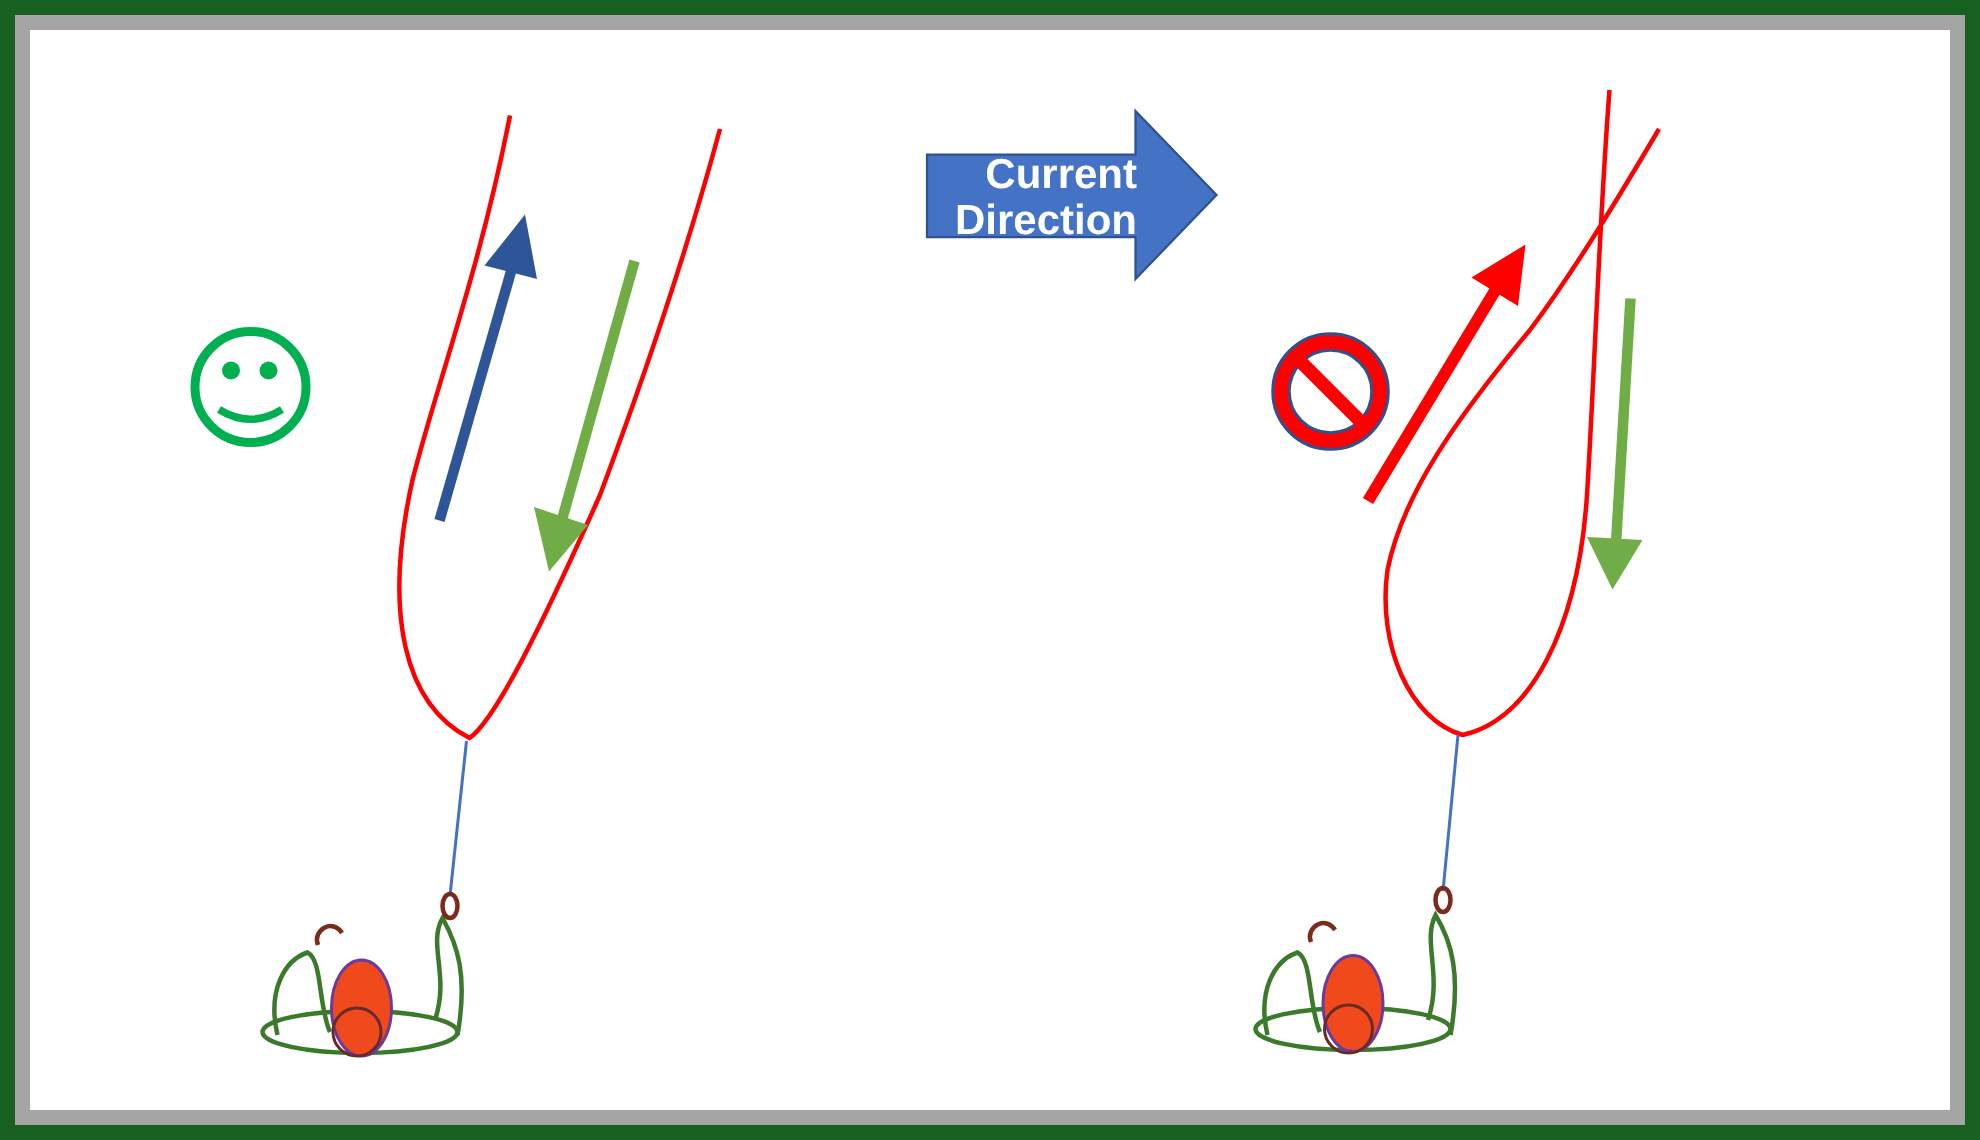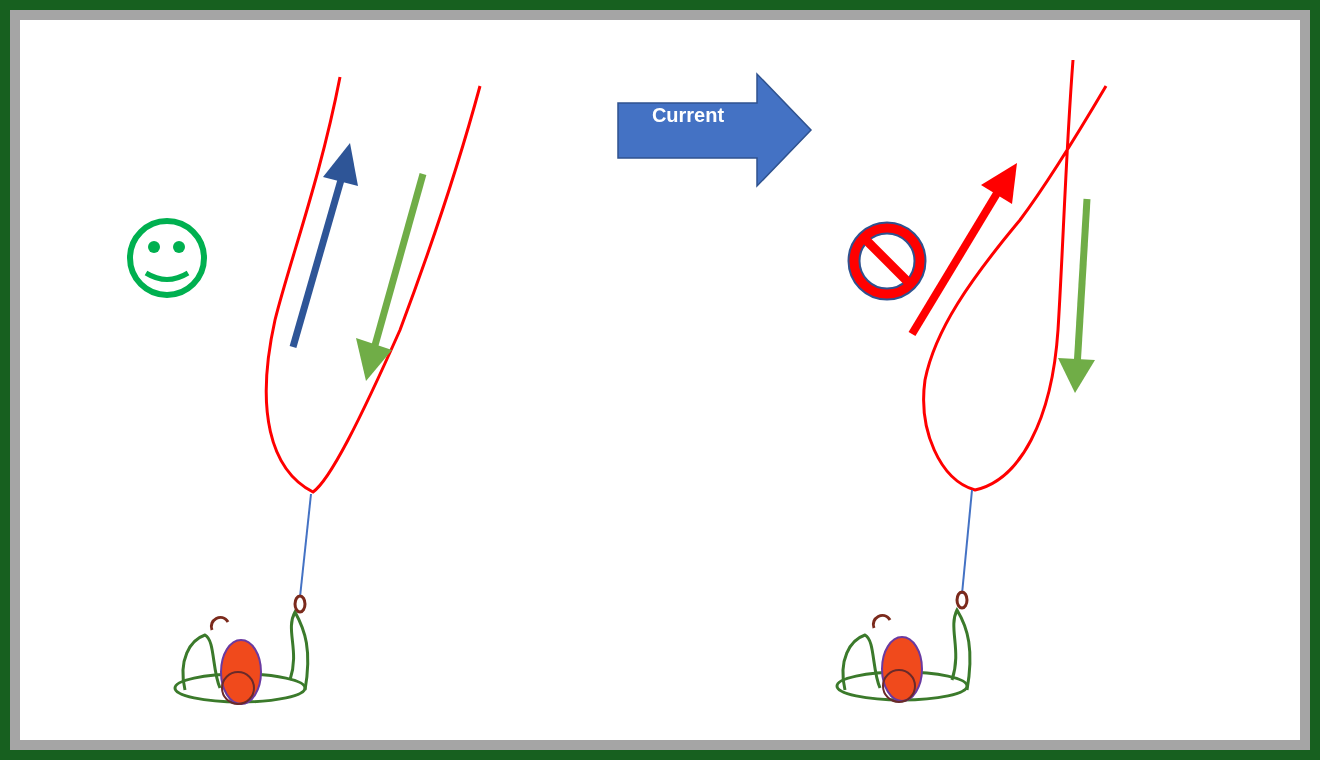--- a/index.html
+++ b/index.html
@@ -1,20 +1,20 @@
 <!DOCTYPE html>
 <html><head>
 <meta charset="utf-8">
 <style>
   html, body { margin:0; padding:0; }
   body { width:1320px; height:760px; background:#17601f; position:relative; overflow:hidden; font-family:"Liberation Sans", sans-serif; }
   .frame { position:absolute; left:10px; top:10px; width:1300px; height:740px; background:#a5a5a5; }
   .canvas { position:absolute; left:20px; top:20px; width:1280px; height:720px; background:#ffffff; }
   svg { position:absolute; left:0; top:0; }
-  .callout-text { position:absolute; left:618px; top:100px; width:140px; text-align:center; color:#ffffff; font-weight:bold; font-size:20px; line-height:31px; }
+  .callout-text { position:absolute; left:618px; top:100px; width:140px; text-align:right; color:#ffffff; font-weight:bold; font-size:28px; line-height:31px; }
 </style>
 </head>
 <body>
 
 <div class="frame"></div>
 <div class="canvas"></div>
 
 <svg width="1320" height="760" viewBox="0 0 1320 760">
 
   <g>
@@ -80,13 +80,14 @@
       <path d="M874,628 C870,618 884,610 890,620" fill="none" stroke="#7b2a1c" stroke-width="3"></path>
       <ellipse cx="962" cy="600" rx="5" ry="8" fill="none" stroke="#7b2a1c" stroke-width="3"></ellipse>
       <ellipse cx="902" cy="669" rx="20" ry="32" fill="#f04a1c" stroke="#6a3aa0" stroke-width="2"></ellipse>
       <circle cx="899" cy="686" r="16" fill="none" stroke="#6a2a2a" stroke-width="2"></circle>
     </g>
   </g>
 </svg>
 
 <div class="callout-text">
   <div>Current</div>
+  <div>Direction</div>
 </div>
 
 </body></html>

